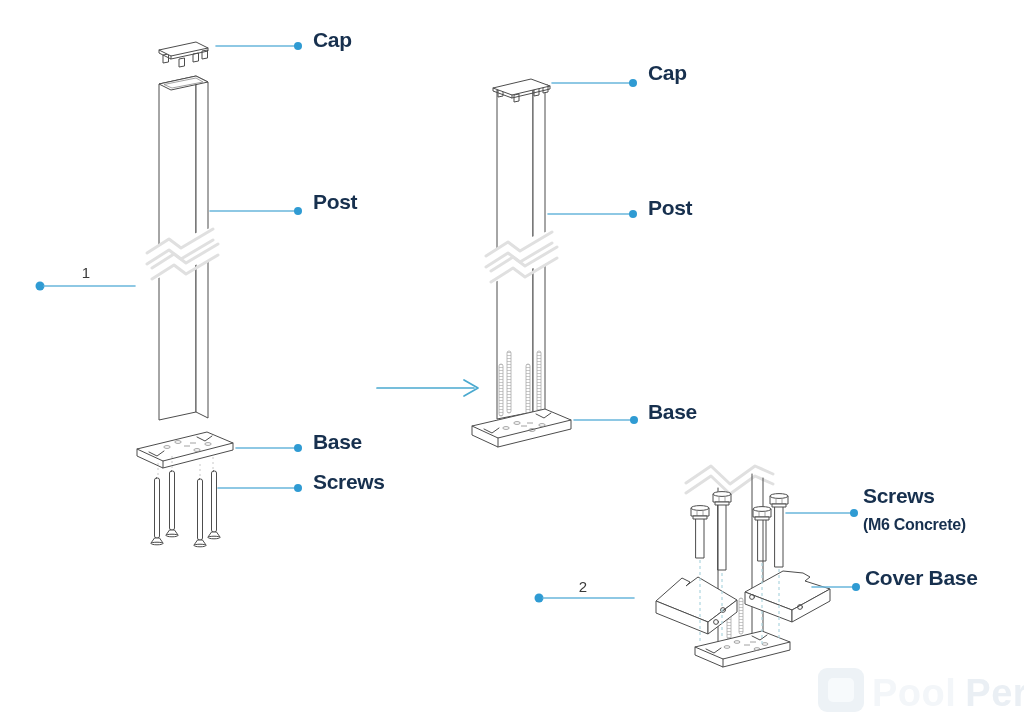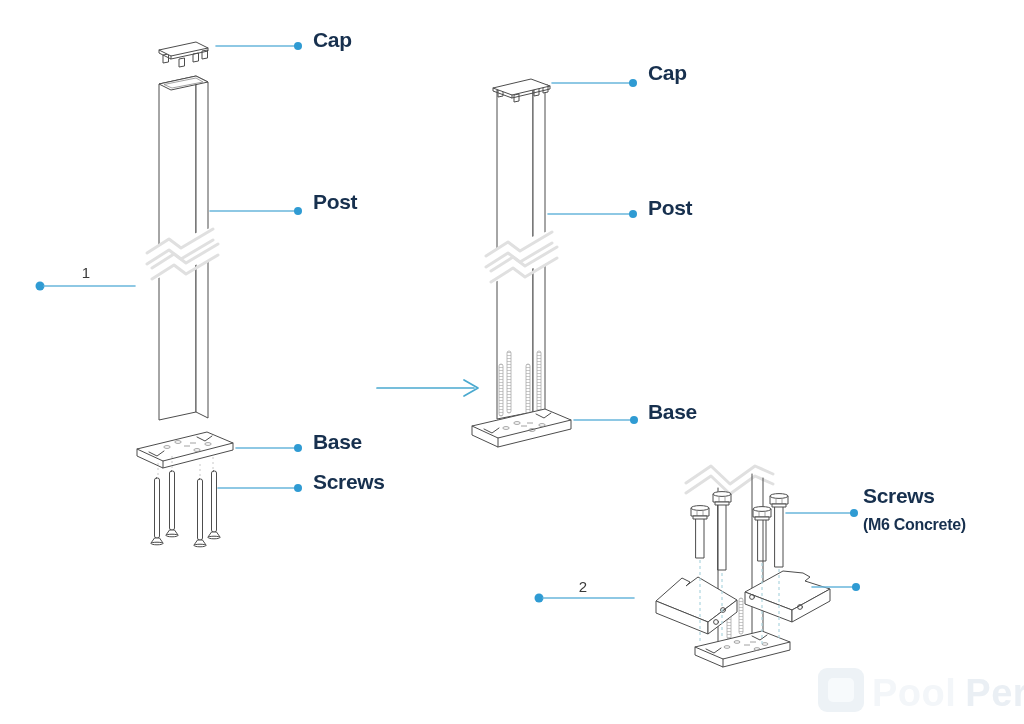--- a/index.html
+++ b/index.html
@@ -251,17 +251,18 @@
   <div class="lbl" style="left:313px;top:191px;">Post</div>
   <div class="lbl" style="left:313px;top:431px;">Base</div>
   <div class="lbl" style="left:313px;top:471px;">Screws</div>
 
   <div class="lbl" style="left:648px;top:62px;">Cap</div>
   <div class="lbl" style="left:648px;top:197px;">Post</div>
   <div class="lbl" style="left:648px;top:401px;">Base</div>
 
   <div class="lbl" style="left:863px;top:485px;">Screws</div>
   <div class="lbl sub" style="left:863px;top:516px;">(M6 Concrete)</div>
+  <div class="lbl" style="left:865px;top:567px;">Cover Base</div>
 
   <div class="wm-icon"></div>
   <div class="wm"><span class="w1">Pool</span><span class="w2">Perf</span></div>
 
 </div>
 
 </body></html>

